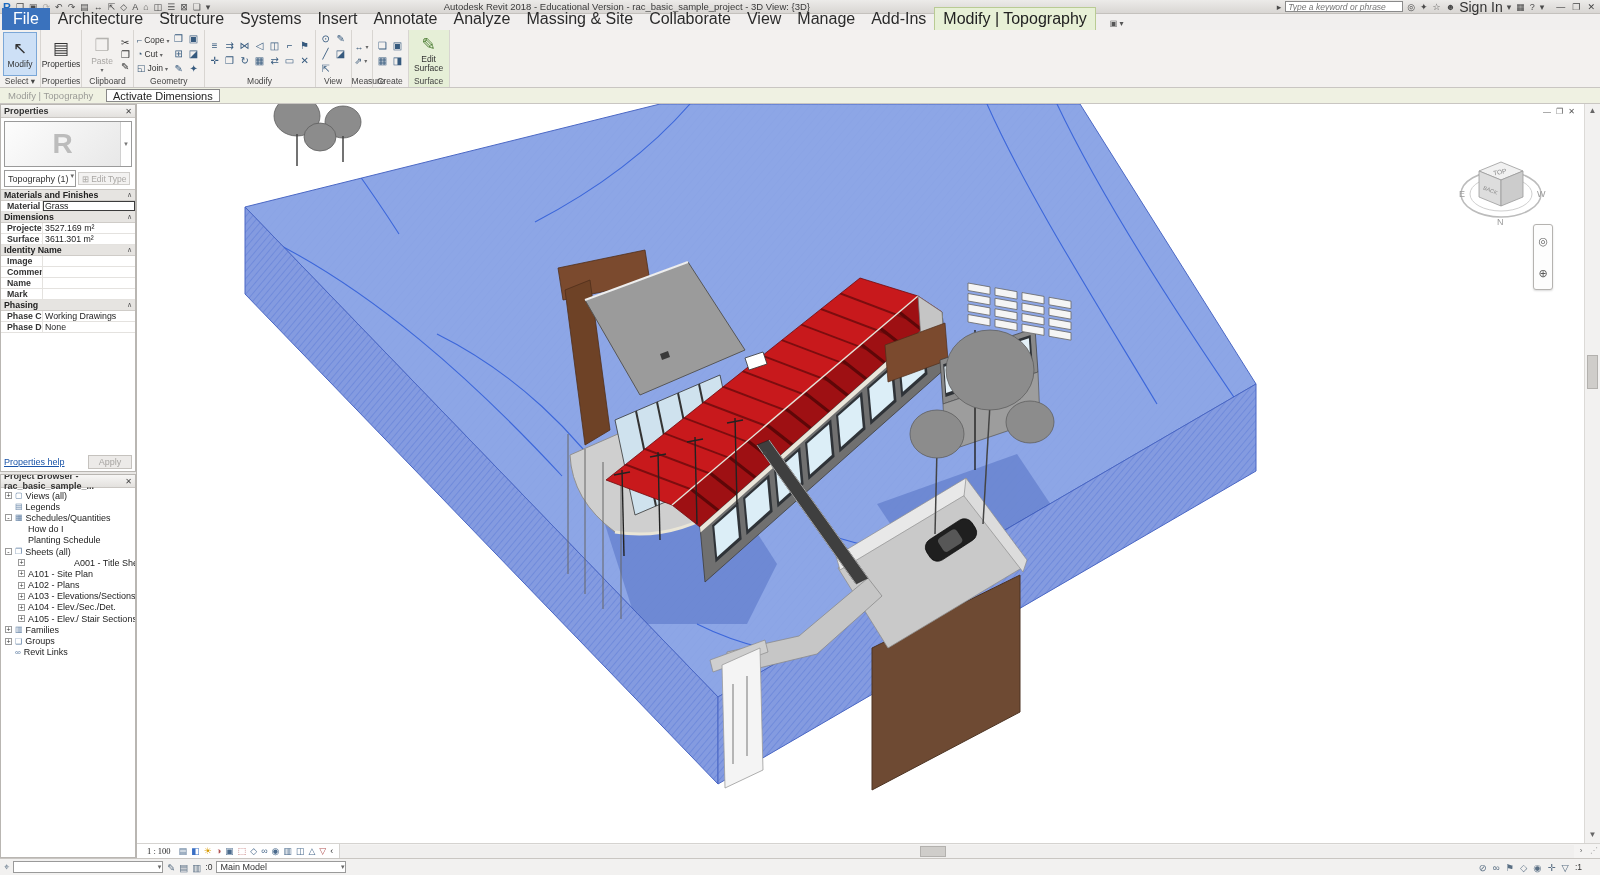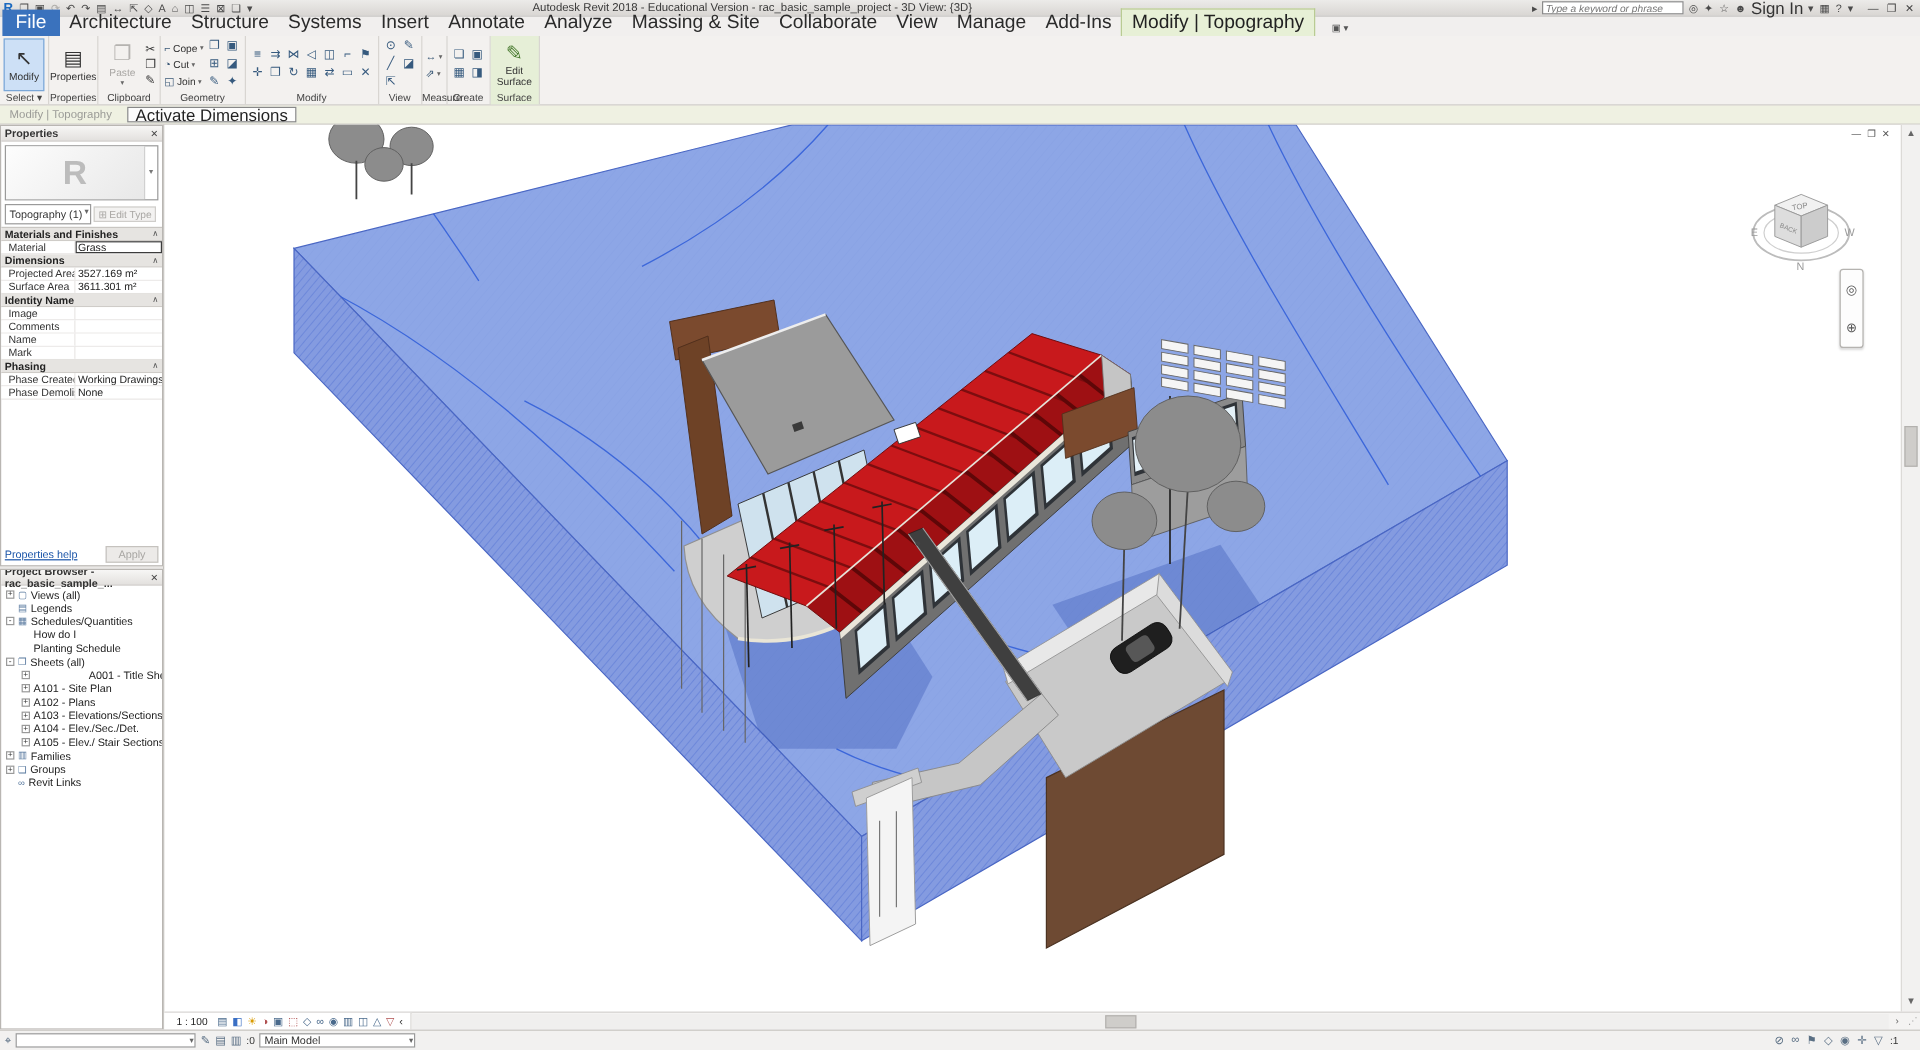--- a/index.html
+++ b/index.html
@@ -44,21 +44,21 @@
   .caret { font-size:6px; color:#666; }
   .icongrid { display:grid; grid-template-columns:repeat(7,14px); grid-auto-rows:14px; gap:1px; align-content:center; }
   .icongrid .mi, .iconcol .mi { font-size:10px; text-align:center; color:#365a7e; line-height:14px; }
   .iconcol { display:grid; grid-template-columns:repeat(2,14px); grid-auto-rows:14px; gap:1px; align-content:center; }
   .panel.surface { background:#e6efd7; }
   .panel.surface .bigbtn .bicon { color:#4c7d33; }
 
   
   #optionsbar { height:16px; background:#eff1e2; border-bottom:1px solid #c9c6c2; display:flex; align-items:center; gap:10px; padding-left:8px; }
   #ob-context { color:#9b9b97; font-size:9.5px; width:88px; }
-  #ob-activate { background:#fdfdfd; border:1px solid #888; font-size:14px; padding:0px 6px; height:13px; line-height:12px; color:#222; }
+  #ob-activate { background:#fdfdfd; border:1px solid #888; font-size:11px; padding:0px 6px; height:13px; line-height:12px; color:#222; }
 
   
   #main { position:absolute; top:104px; left:0; width:1600px; height:754px; display:flex; background:#e9e7e5; }
   #leftpanel { width:137px; height:100%; display:flex; flex-direction:column; background:#e9e7e5; border-right:1px solid #b9b6b2; }
 
   .palette { background:#fff; border:1px solid #b9b6b2; display:flex; flex-direction:column; overflow:hidden; }
   .pal-header { height:13px; background:linear-gradient(#f7f6f5,#e3e1de); border-bottom:1px solid #c9c6c2; display:flex; align-items:center; padding:0 3px; font-weight:bold; font-size:9px; color:#333; }
   .pal-header .x { margin-left:auto; font-weight:normal; font-size:8px; color:#444; }
 
   #props { height:368px; }
@@ -67,21 +67,21 @@
   #type-selector .sel-arrow { width:11px; display:flex; align-items:center; justify-content:center; font-size:6px; color:#777; border-left:1px solid #d0d0d0; }
   #type-combo-row { display:flex; gap:2px; padding:0 3px 2px; align-items:center; }
   .combo { position:relative; border:1px solid #9a9a9a; background:#fff; height:17px; font-size:9px; padding:0 11px 0 3px; display:flex; align-items:center; white-space:nowrap; overflow:hidden; }
   .combo::after { content:"▾"; position:absolute; right:1px; top:1px; font-size:7px; color:#666; }
   #type-combo { width:72px; }
   #edit-type { font-size:8.5px; color:#a9a7a4; border:1px solid #cfcdca; height:13px; padding:0 3px; display:flex; align-items:center; gap:2px; background:#f3f2f1; white-space:nowrap; }
   #prop-grid { border-top:1px solid #c9c6c2; }
   .prop-section { display:flex; height:11px; background:#e6e4e1; border-bottom:1px solid #cfccc8; font-weight:bold; font-size:8.8px; align-items:center; padding:0 3px; color:#222; }
   .prop-section .pin { margin-left:auto; font-weight:normal; font-size:7px; color:#555; }
   .prop-row { display:flex; height:11px; border-bottom:1px solid #e4e2df; font-size:8.8px; }
-  .prop-row .pl { width:62px; padding:0 2px 0 6px; color:#333; border-right:1px solid #e4e2df; overflow:hidden; white-space:nowrap; background:#fff; line-height:10px; }
+  .prop-row .pl { width:42px; padding:0 2px 0 6px; color:#333; border-right:1px solid #e4e2df; overflow:hidden; white-space:nowrap; background:#fff; line-height:10px;font-weight:bold; }
   .prop-row .pv { flex:1; padding:0 2px; color:#222; overflow:hidden; white-space:nowrap; line-height:10px; background:#fff; }
   .prop-row .pv.focus { outline:1px solid #3c3c3c; outline-offset:-1px; }
   #props-bottom { margin-top:auto; display:flex; align-items:center; padding:2px 3px; }
   #props-help { color:#1a54a8; text-decoration:underline; font-size:9px; }
   #apply-btn { margin-left:auto; width:44px; height:14px; background:#eceae8; border:1px solid #c5c2be; color:#a7a5a2; font-size:9px; text-align:center; line-height:12px; }
 
   #browser { flex:1; margin-top:2px; }
   #tree { padding:2px 0; overflow:hidden; }
   .titem { display:flex; align-items:center; height:11.2px; font-size:9px; color:#222; white-space:nowrap; }
   .titem .exp { width:7px; height:7px; border:1px solid #9a9a9a; background:#fff; font-size:7px; line-height:5px; text-align:center; color:#333; margin-right:3px; flex:0 0 auto; }
@@ -89,21 +89,21 @@
   .titem .ticn { font-size:8px; color:#5b7ba0; margin-right:3px; }
 
   
   #canvaswrap { position:relative; flex:1; height:100%; background:#fff; }
   #scene { position:absolute; left:0; top:0; width:1447px; height:739px; }
   #vscroll { position:absolute; right:0; top:0; width:16px; height:739px; background:#f2f1f0; border-left:1px solid #dcdad7; display:flex; flex-direction:column; }
   .sbtn { height:15px; text-align:center; font-size:8px; color:#666; line-height:14px; }
   #vthumb { margin:236px 2px 0; height:34px; background:#cfcdca; border:1px solid #b3b1ae; }
   #bottombar { position:absolute; left:0; bottom:0; right:0; height:15px; display:flex; align-items:center; background:#f4f3f2; border-top:1px solid #d5d3d0; }
   #viewbar { display:flex; align-items:center; gap:4px; padding:0 6px 0 10px; background:#fff; height:100%; border-right:1px solid #d5d3d0; }
-  #vb-scale { font-size:8.5px; color:#222; margin-right:4px; }
+  #vb-scale { font-size:8.5px; color:#222; margin-right:4px;font-family:Liberation Serif, serif; }
   .vbi { font-size:9px; color:#4a6a8c; }
   #hscroll { flex:1; height:100%; display:flex; align-items:center; }
   #htrack { flex:1; position:relative; height:13px; background:#f0efee; }
   #hthumb { position:absolute; left:47%; top:1px; width:26px; height:11px; background:#cfcdca; border:1px solid #b3b1ae; }
   #winctrls { position:absolute; left:1406px; top:3px; display:flex; gap:5px; }
   #winctrls span { font-size:8px; color:#555; }
   #viewcube { position:absolute; left:1318px; top:38px; width:92px; height:96px; }
   #navbar { position:absolute; left:1396px; top:120px; width:20px; height:66px; background:#fdfdfd; border:1px solid #b5b3b0; border-radius:3px; display:flex; flex-direction:column; align-items:center; justify-content:space-around; box-shadow:0 1px 2px rgba(0,0,0,.15); }
   #navbar span { font-size:11px; color:#5a5a5a; }
 

